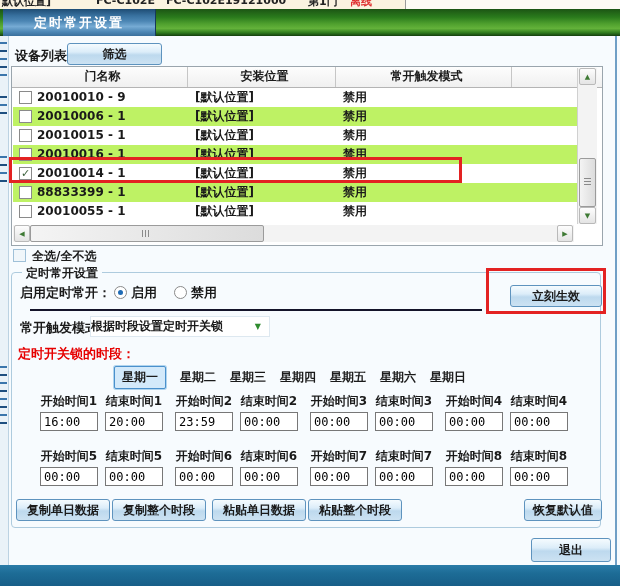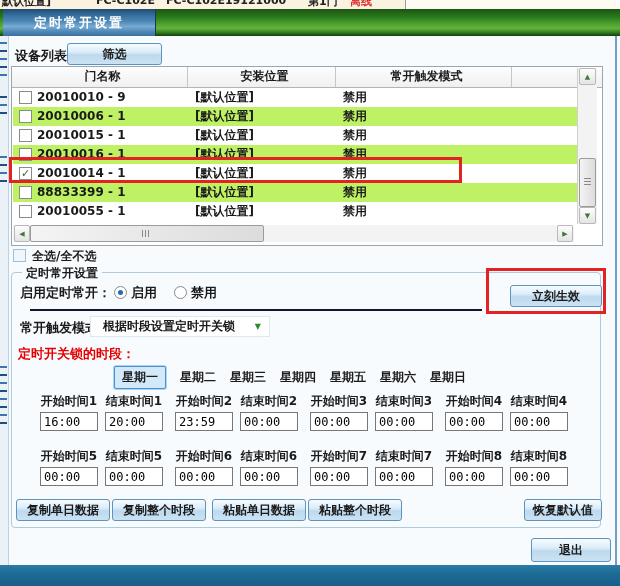--- a/index.html
+++ b/index.html
@@ -66,21 +66,21 @@
   .red-box{box-sizing:border-box;border:3px solid #e32222;z-index:6;}
 
   
   .group{left:2px;top:236px;width:590px;height:256px;border:1px solid #aecbde;border-radius:4px;box-sizing:border-box;}
   .legend{position:absolute;left:10px;top:-8px;background:#f7fbfe;padding:0 4px;font-size:12px;font-weight:bold;}
   .radio{position:absolute;box-sizing:border-box;width:13px;height:13px;border-radius:50%;
     background:#fff;border:1px solid #8a8a8a;}
   .radio.sel::after{content:"";position:absolute;left:3px;top:3px;width:5px;height:5px;border-radius:50%;background:#1f6bb5;}
   .divider{position:absolute;left:18px;top:36px;width:452px;height:2px;background:#14142a;}
   .combo{position:absolute;left:78px;top:43px;width:180px;height:21px;background:#fff;
-    border:1px solid #dde8f0;box-sizing:border-box;font-size:12px;font-weight:bold;line-height:19px;padding-left:12px;}
+    border:1px solid #dde8f0;box-sizing:border-box;font-size:12px;font-weight:bold;line-height:19px;padding-left:0;}
   .combo .arr{position:absolute;right:8px;top:5px;font-size:8px;color:#2e8b2e;line-height:10px;}
   .note{position:absolute;left:104px;top:66px;width:488px;text-align:center;
     font-size:11.5px;font-weight:bold;color:#2323cb;line-height:14px;white-space:nowrap;}
   .period-title{position:absolute;left:6px;top:72px;font-size:13px;font-weight:bold;color:#e60000;white-space:nowrap;}
   .weekrow{position:absolute;left:102px;top:93px;display:flex;gap:14px;align-items:center;}
   .wt{font-size:12px;font-weight:bold;padding:3px 0;white-space:nowrap;}
   .wt.sel{background:#d3e9fa;border:1px solid #4a90cc;box-shadow:0 0 0 1px #b0d4ee;border-radius:2px;padding:2px 7px;}
   .slot-row{position:absolute;left:0;top:0;width:100%;}
   .slot-group{position:absolute;display:flex;gap:7px;}
   .slot-col{width:58px;}

